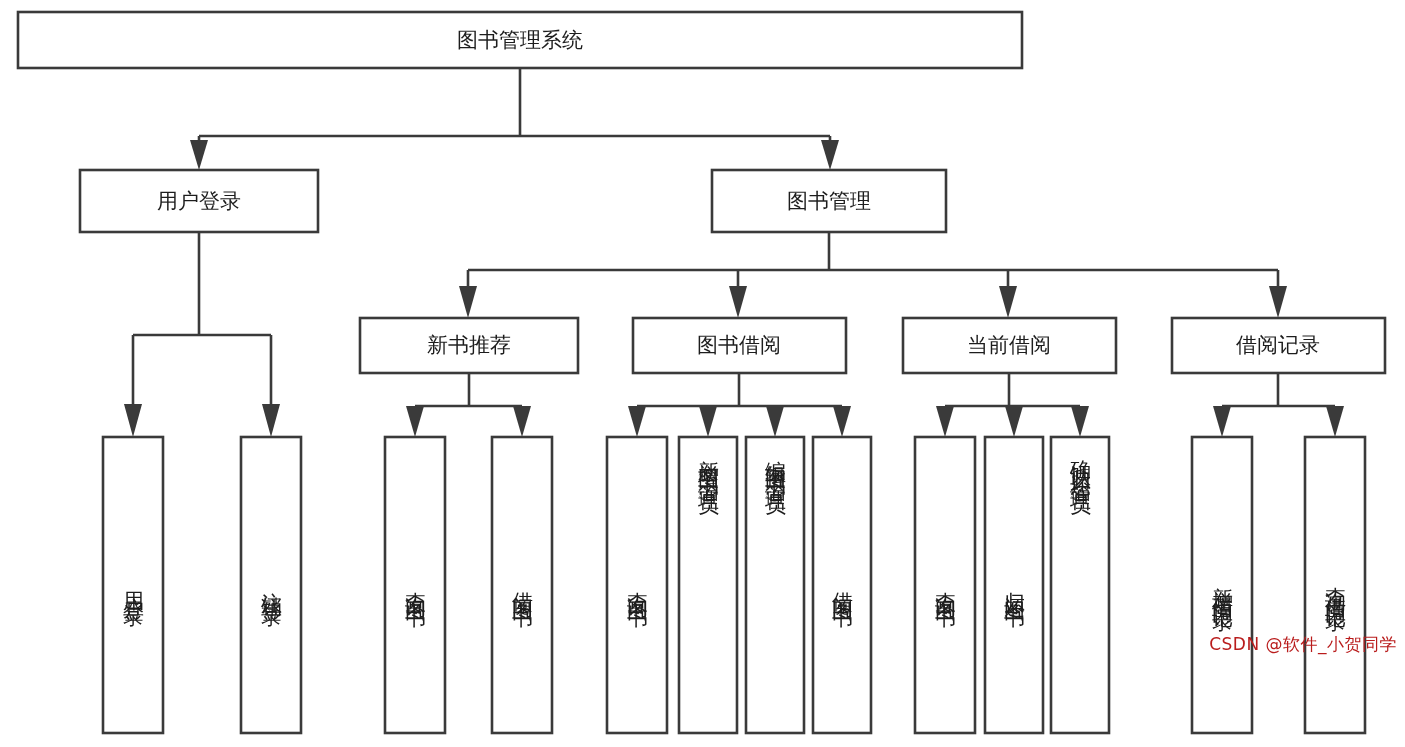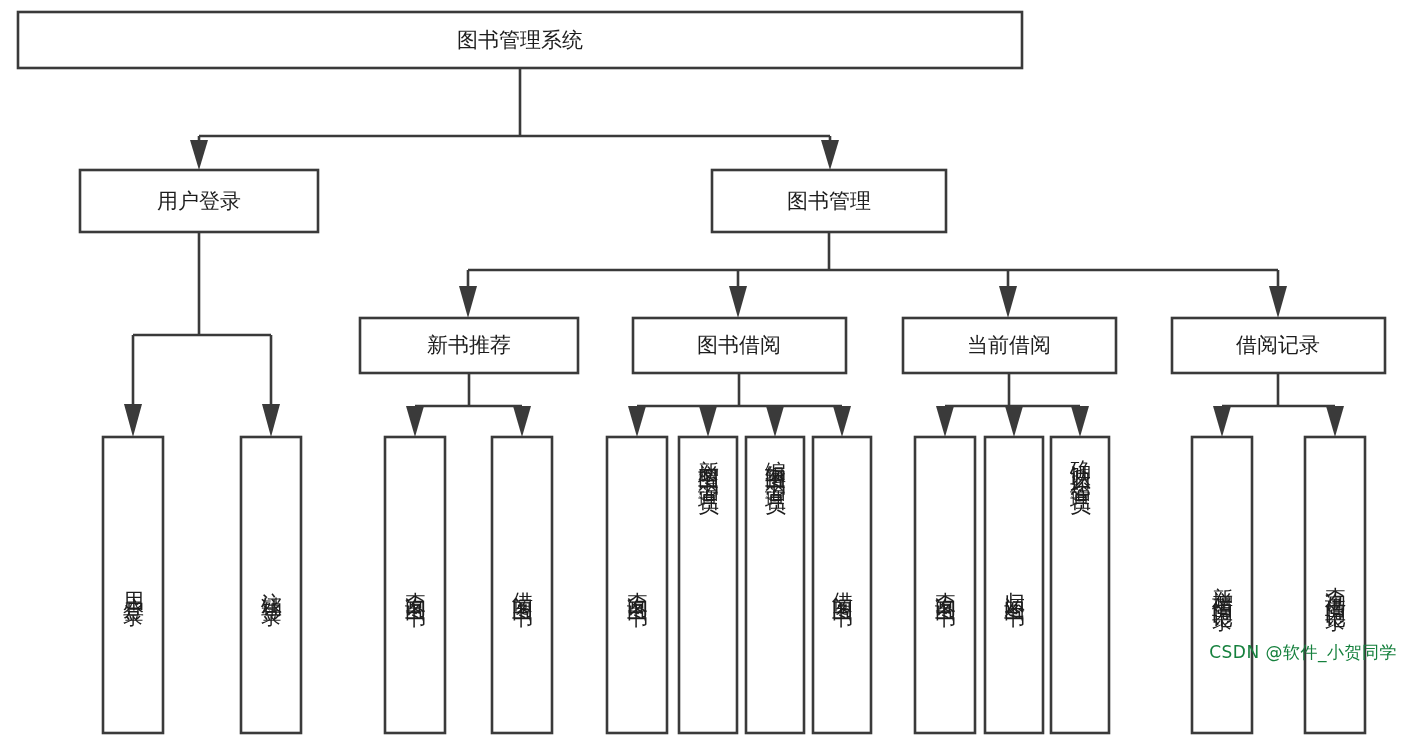--- a/index.html
+++ b/index.html
@@ -45,24 +45,24 @@
   .node-label-h {
     font-family: "DejaVu Sans", "Liberation Sans", sans-serif;
     font-size: 21px;
     fill: #1d1d1d;
     text-anchor: middle;
     dominant-baseline: middle;
   }
   .watermark {
     position: absolute;
     right: 8px;
-    bottom: 8px;
+    bottom: 16px;
     font-family: "DejaVu Sans", "Liberation Sans", sans-serif;
     font-size: 17px;
-    color: #15803d;
+    color: #b91c1c;
     letter-spacing: 0.5px;
     white-space: nowrap;
     pointer-events: none;
   }
   .vnode {
     position: absolute;
     box-sizing: border-box;
     display: flex;
     align-items: flex-start;
     justify-content: center;

